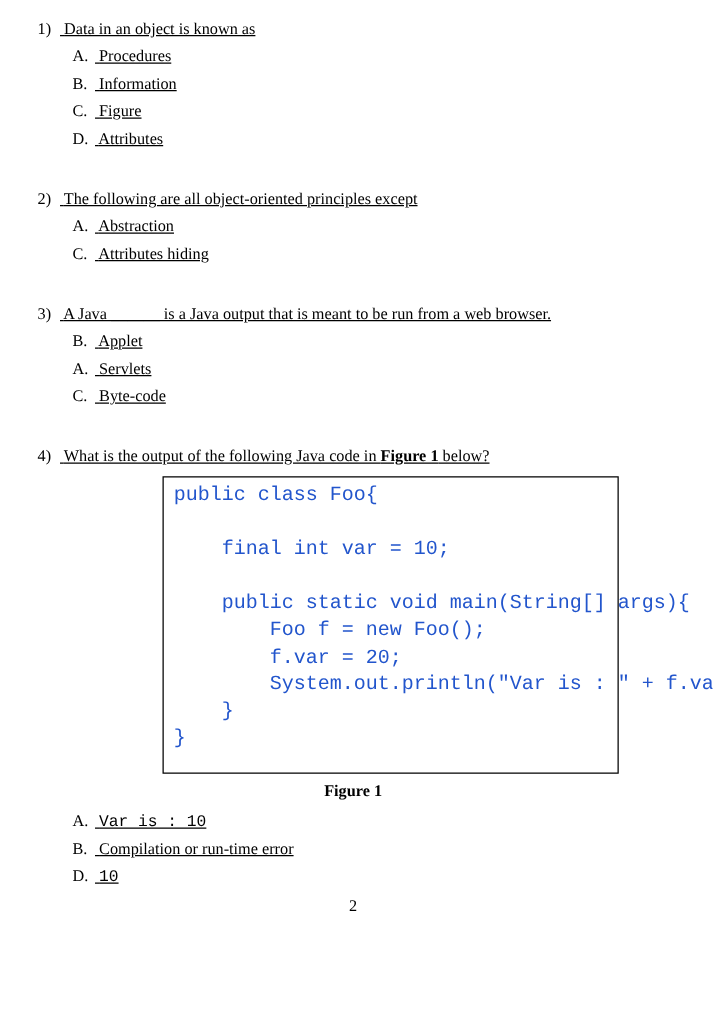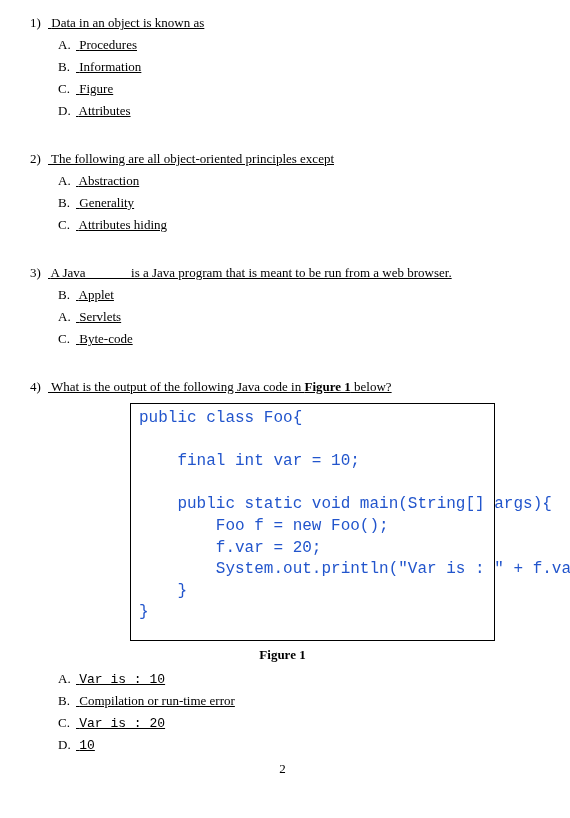--- a/index.html
+++ b/index.html
@@ -91,34 +91,30 @@
   <div class="question-line">
     <span class="q-num">2)</span>
     <span>The following are all object-oriented principles except</span>
   </div>
   <div class="options">
     <div class="option-line">
       <span class="opt-letter">A.</span>
       <span>Abstraction</span>
     </div>
     <div class="option-line">
-      <span class="opt-letter">B.</span>
-      <span>Generality</span>
-    </div>
-    <div class="option-line">
       <span class="opt-letter">C.</span>
       <span>Attributes hiding</span>
     </div>
   </div>
 </div>
 
 <div class="question-block">
   <div class="question-line">
     <span class="q-num">3)</span>
-    <span>A Java ______ is a Java program that is meant to be run from a web browser.</span>
+    <span>A Java ______ is a Java output that is meant to be run from a web browser.</span>
   </div>
   <div class="options">
     <div class="option-line">
       <span class="opt-letter">B.</span>
       <span>Applet</span>
     </div>
     <div class="option-line">
       <span class="opt-letter">A.</span>
       <span>Servlets</span>
     </div>
@@ -150,23 +146,19 @@
   <div class="options">
     <div class="option-line">
       <span class="opt-letter">A.</span>
       <span class="mono">Var is : 10</span>
     </div>
     <div class="option-line">
       <span class="opt-letter">B.</span>
       <span>Compilation or run-time error</span>
     </div>
     <div class="option-line">
-      <span class="opt-letter">C.</span>
-      <span class="mono">Var is : 20</span>
-    </div>
-    <div class="option-line">
       <span class="opt-letter">D.</span>
       <span class="mono">10</span>
     </div>
   </div>
 </div>
 
 <div class="page-num">2</div>
 
 </body></html>

